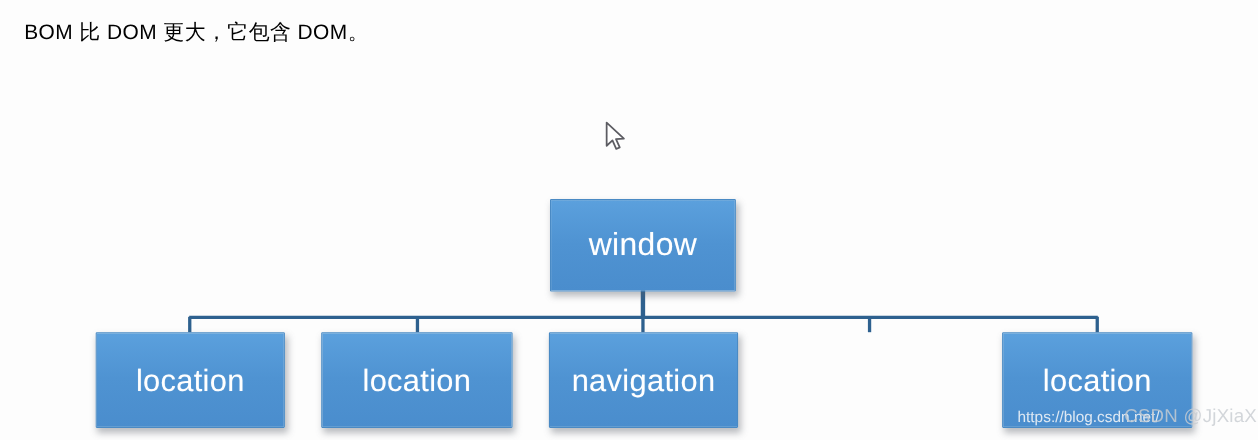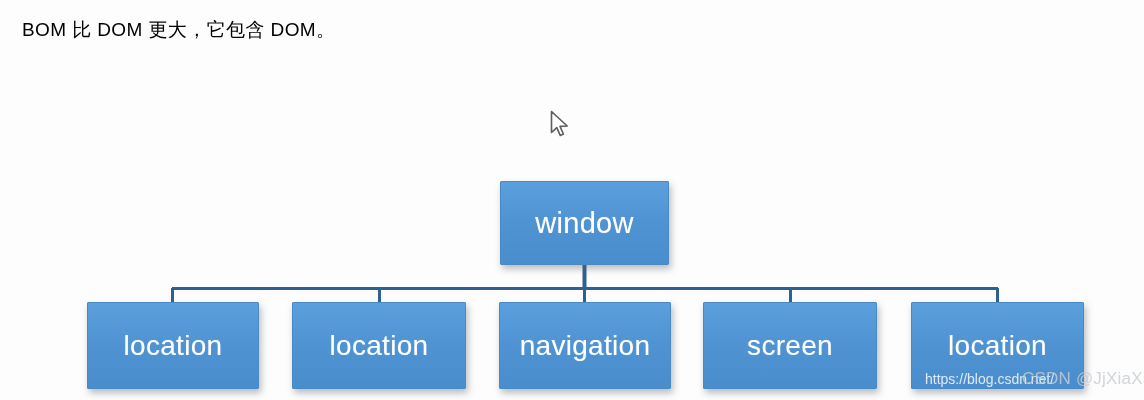--- a/index.html
+++ b/index.html
@@ -147,21 +147,20 @@
       <line x1="584.5" y1="288" x2="584.5" y2="302" stroke="#2e618f" stroke-width="3"></line>
       <line x1="790.5" y1="288" x2="790.5" y2="302" stroke="#2e618f" stroke-width="3"></line>
       <line x1="997.5" y1="288" x2="997.5" y2="302" stroke="#2e618f" stroke-width="3"></line>
     </svg>
 
     <div class="node root">window</div>
 
     <div class="node child n0">location</div>
     <div class="node child n2">navigation</div>
     <div class="node child n1">location</div>
-    <div class="node child n3">screen</div>
     <div class="node child n4">location</div>
   </div>
 
   <div class="wm-url">https://blog.csdn.net/</div>
   <div class="wm-brand">CSDN @JjXiaXia68</div>
 
   <svg class="cursor" width="22" height="30" viewBox="0 0 22 30">
     <path d="M2.5,1.5 L2.5,22.5 L7.8,17.6 L11.2,25.4 L14.4,24.0 L11.0,16.4 L18.2,16.0 Z" fill="#ffffff" stroke="#5c5c62" stroke-width="1.6" stroke-linejoin="round"></path>
   </svg>
 

